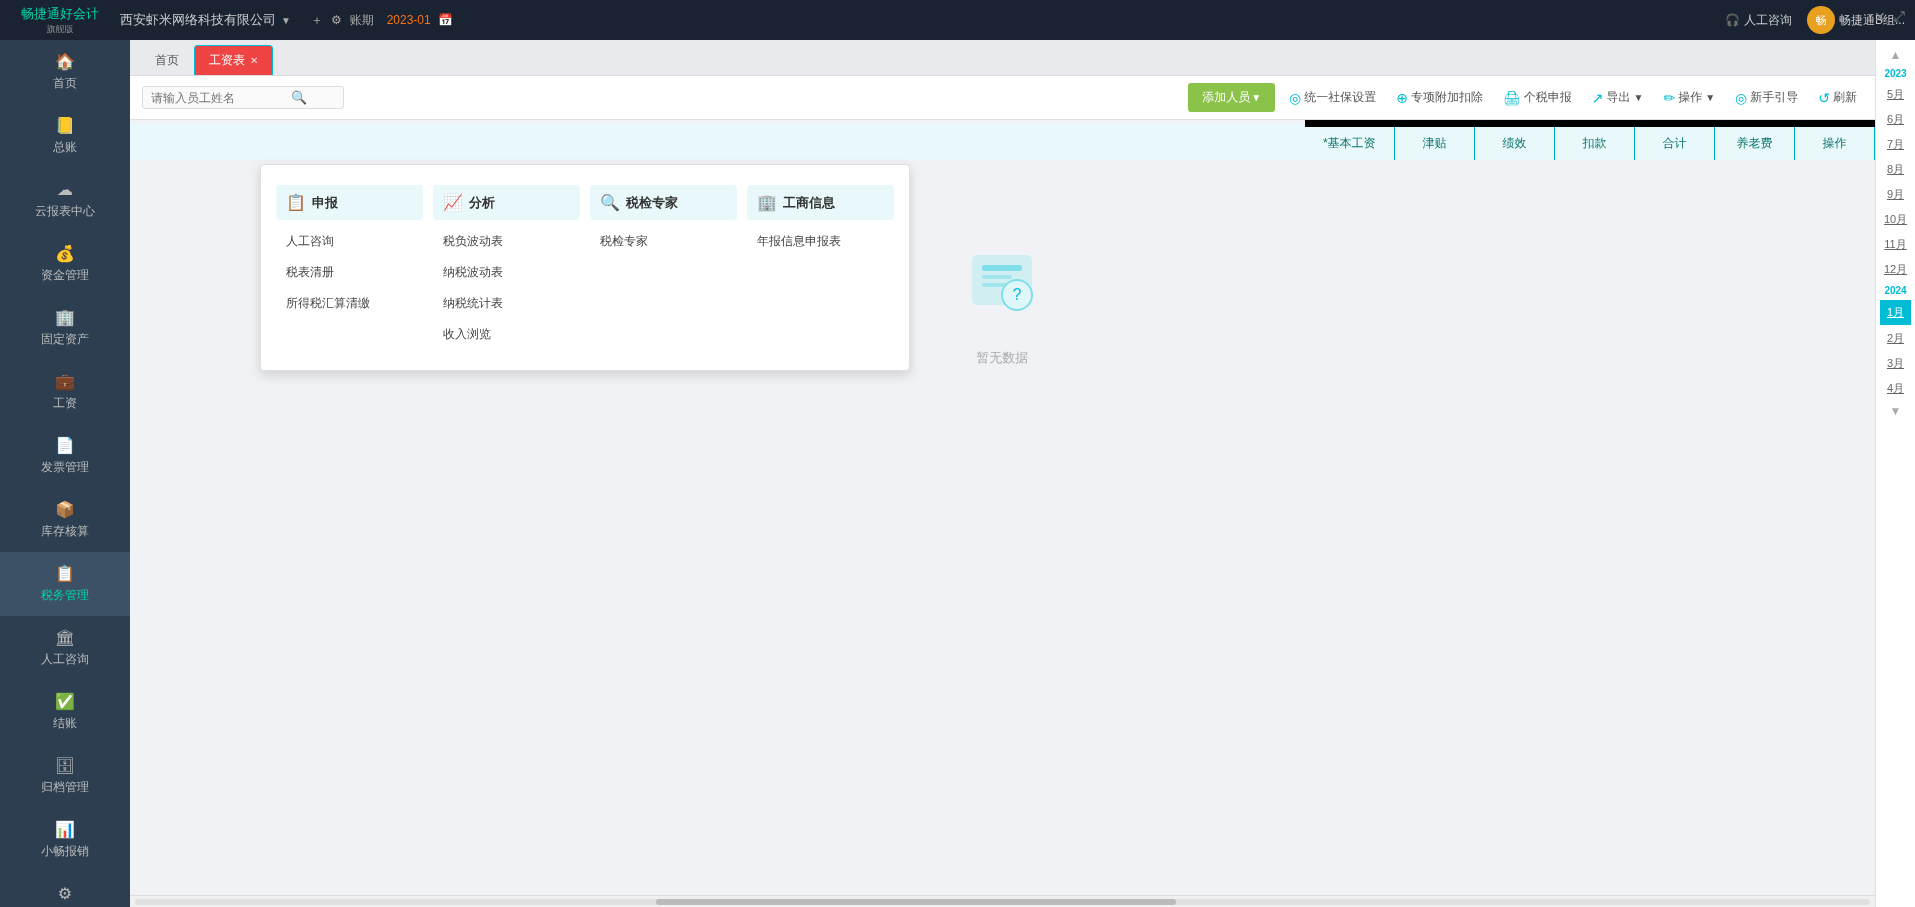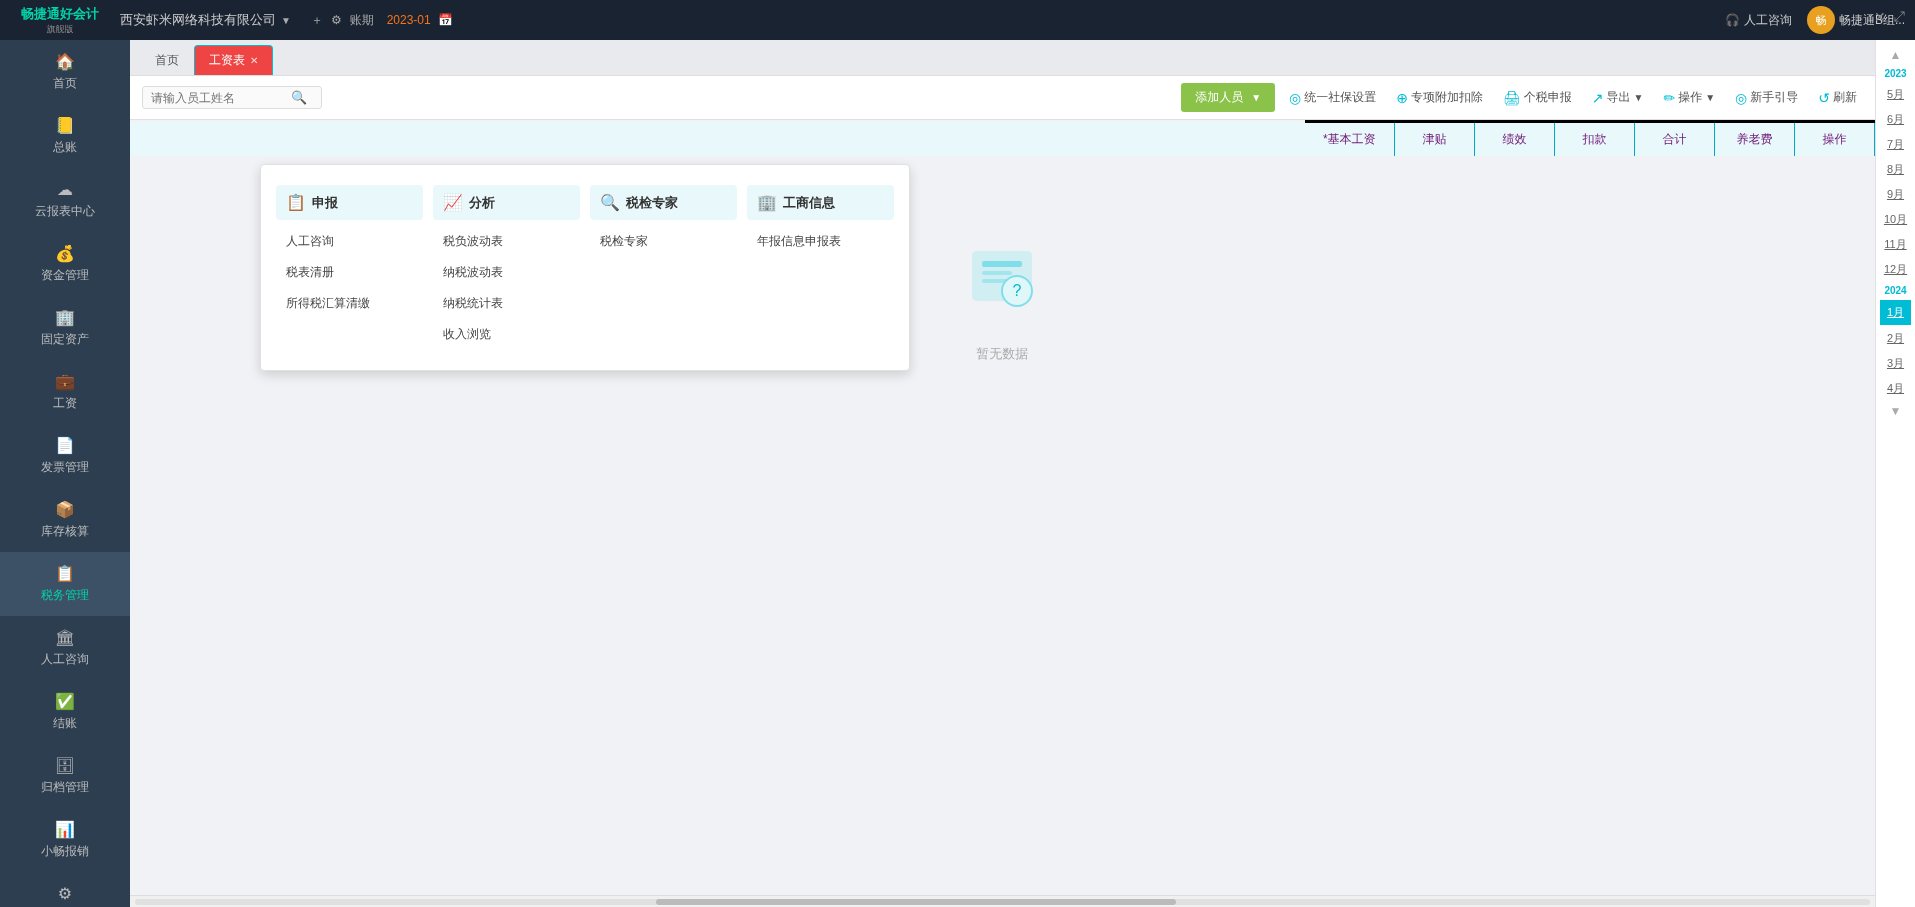--- a/index.html
+++ b/index.html
@@ -16,21 +16,21 @@
       flex-shrink: 0;
       z-index: 100;
     }
     .top-bar-logo {
       width: 100px;
       display: flex;
       flex-direction: column;
       align-items: center;
       margin-right: 10px;
     }
-    .logo-text { font-size: 13px; color: #00d4aa; font-weight: bold; }
+    .logo-text { font-size: 13px; color: #00d4aa; font-weight: normal; }
     .logo-sub { font-size: 9px; color: #888; }
     .top-bar-company {
       display: flex;
       align-items: center;
       color: #ccc;
       font-size: 13px;
       margin-right: 15px;
     }
     .top-bar-company span { margin-right: 5px; }
     .dropdown-arrow { color: #aaa; font-size: 10px; cursor: pointer; }
@@ -113,21 +113,21 @@
       border-bottom: 1px solid #e0e0e0;
       flex-shrink: 0;
     }
     .search-input-wrap {
       display: flex;
       align-items: center;
       border: 1px solid #ddd;
       border-radius: 3px;
       padding: 3px 8px;
       background: #fafafa;
-      width: 180px;
+      width: 202px;
     }
     .search-input-wrap input {
       border: none;
       outline: none;
       background: transparent;
       font-size: 12px;
       width: 140px;
       color: #555;
     }
     .search-icon { color: #aaa; font-size: 13px; }
@@ -135,21 +135,21 @@
     .btn-add {
       background: #8bc34a;
       color: white;
       border: none;
       padding: 6px 14px;
       border-radius: 3px;
       cursor: pointer;
       font-size: 12px;
       display: flex;
       align-items: center;
-      gap: 8px;
+      gap: 1px;
     }
     .btn-add .arrow { font-size: 10px; }
     .toolbar-action {
       display: flex;
       align-items: center;
       gap: 3px;
       color: #555;
       font-size: 12px;
       cursor: pointer;
       padding: 4px 6px;
@@ -166,22 +166,22 @@
       color: white;
       padding: 8px 6px;
       text-align: center;
       font-size: 12px;
       font-weight: normal;
       border-right: 1px solid #00acc1;
       white-space: nowrap;
     }
     .data-table th.sub-header {
       background: #e8f8fb;
-      color: #701a75;
-      border-top: 3px solid #000000;
+      color: #0f766e;
+      border-top: 7px solid #000000;
     }
     .checkbox-th { width: 40px; }
     .th-checkbox { width: 16px; height: 16px; }
 
     
     .empty-state {
       display: flex;
       flex-direction: column;
       align-items: center;
       justify-content: center;

